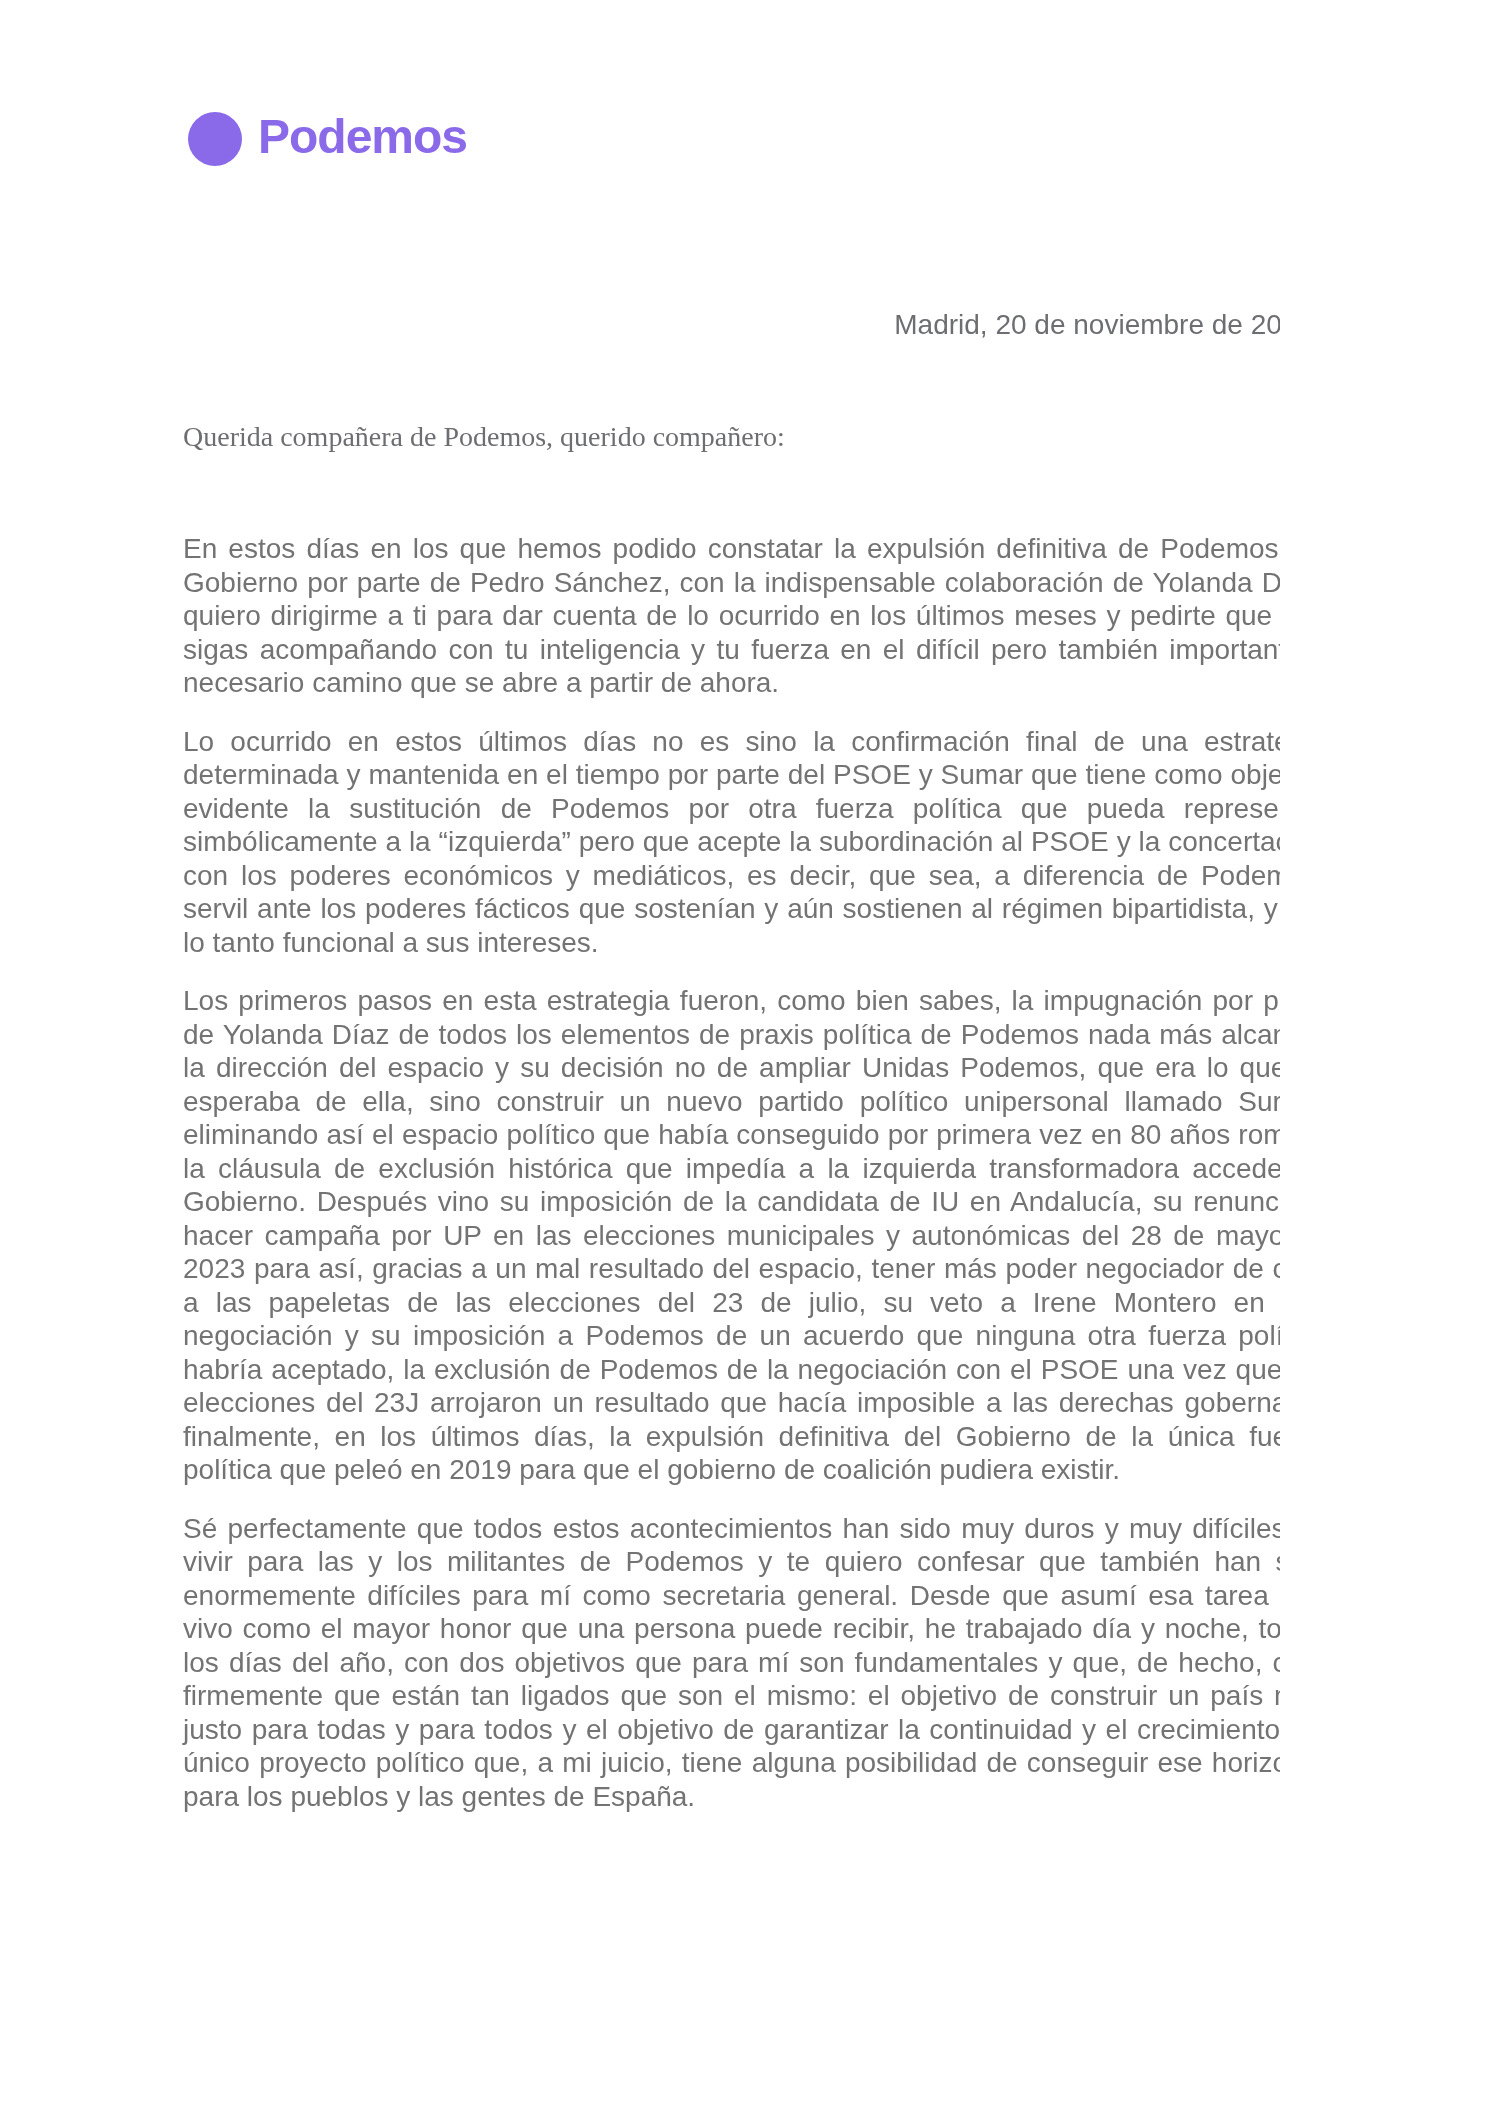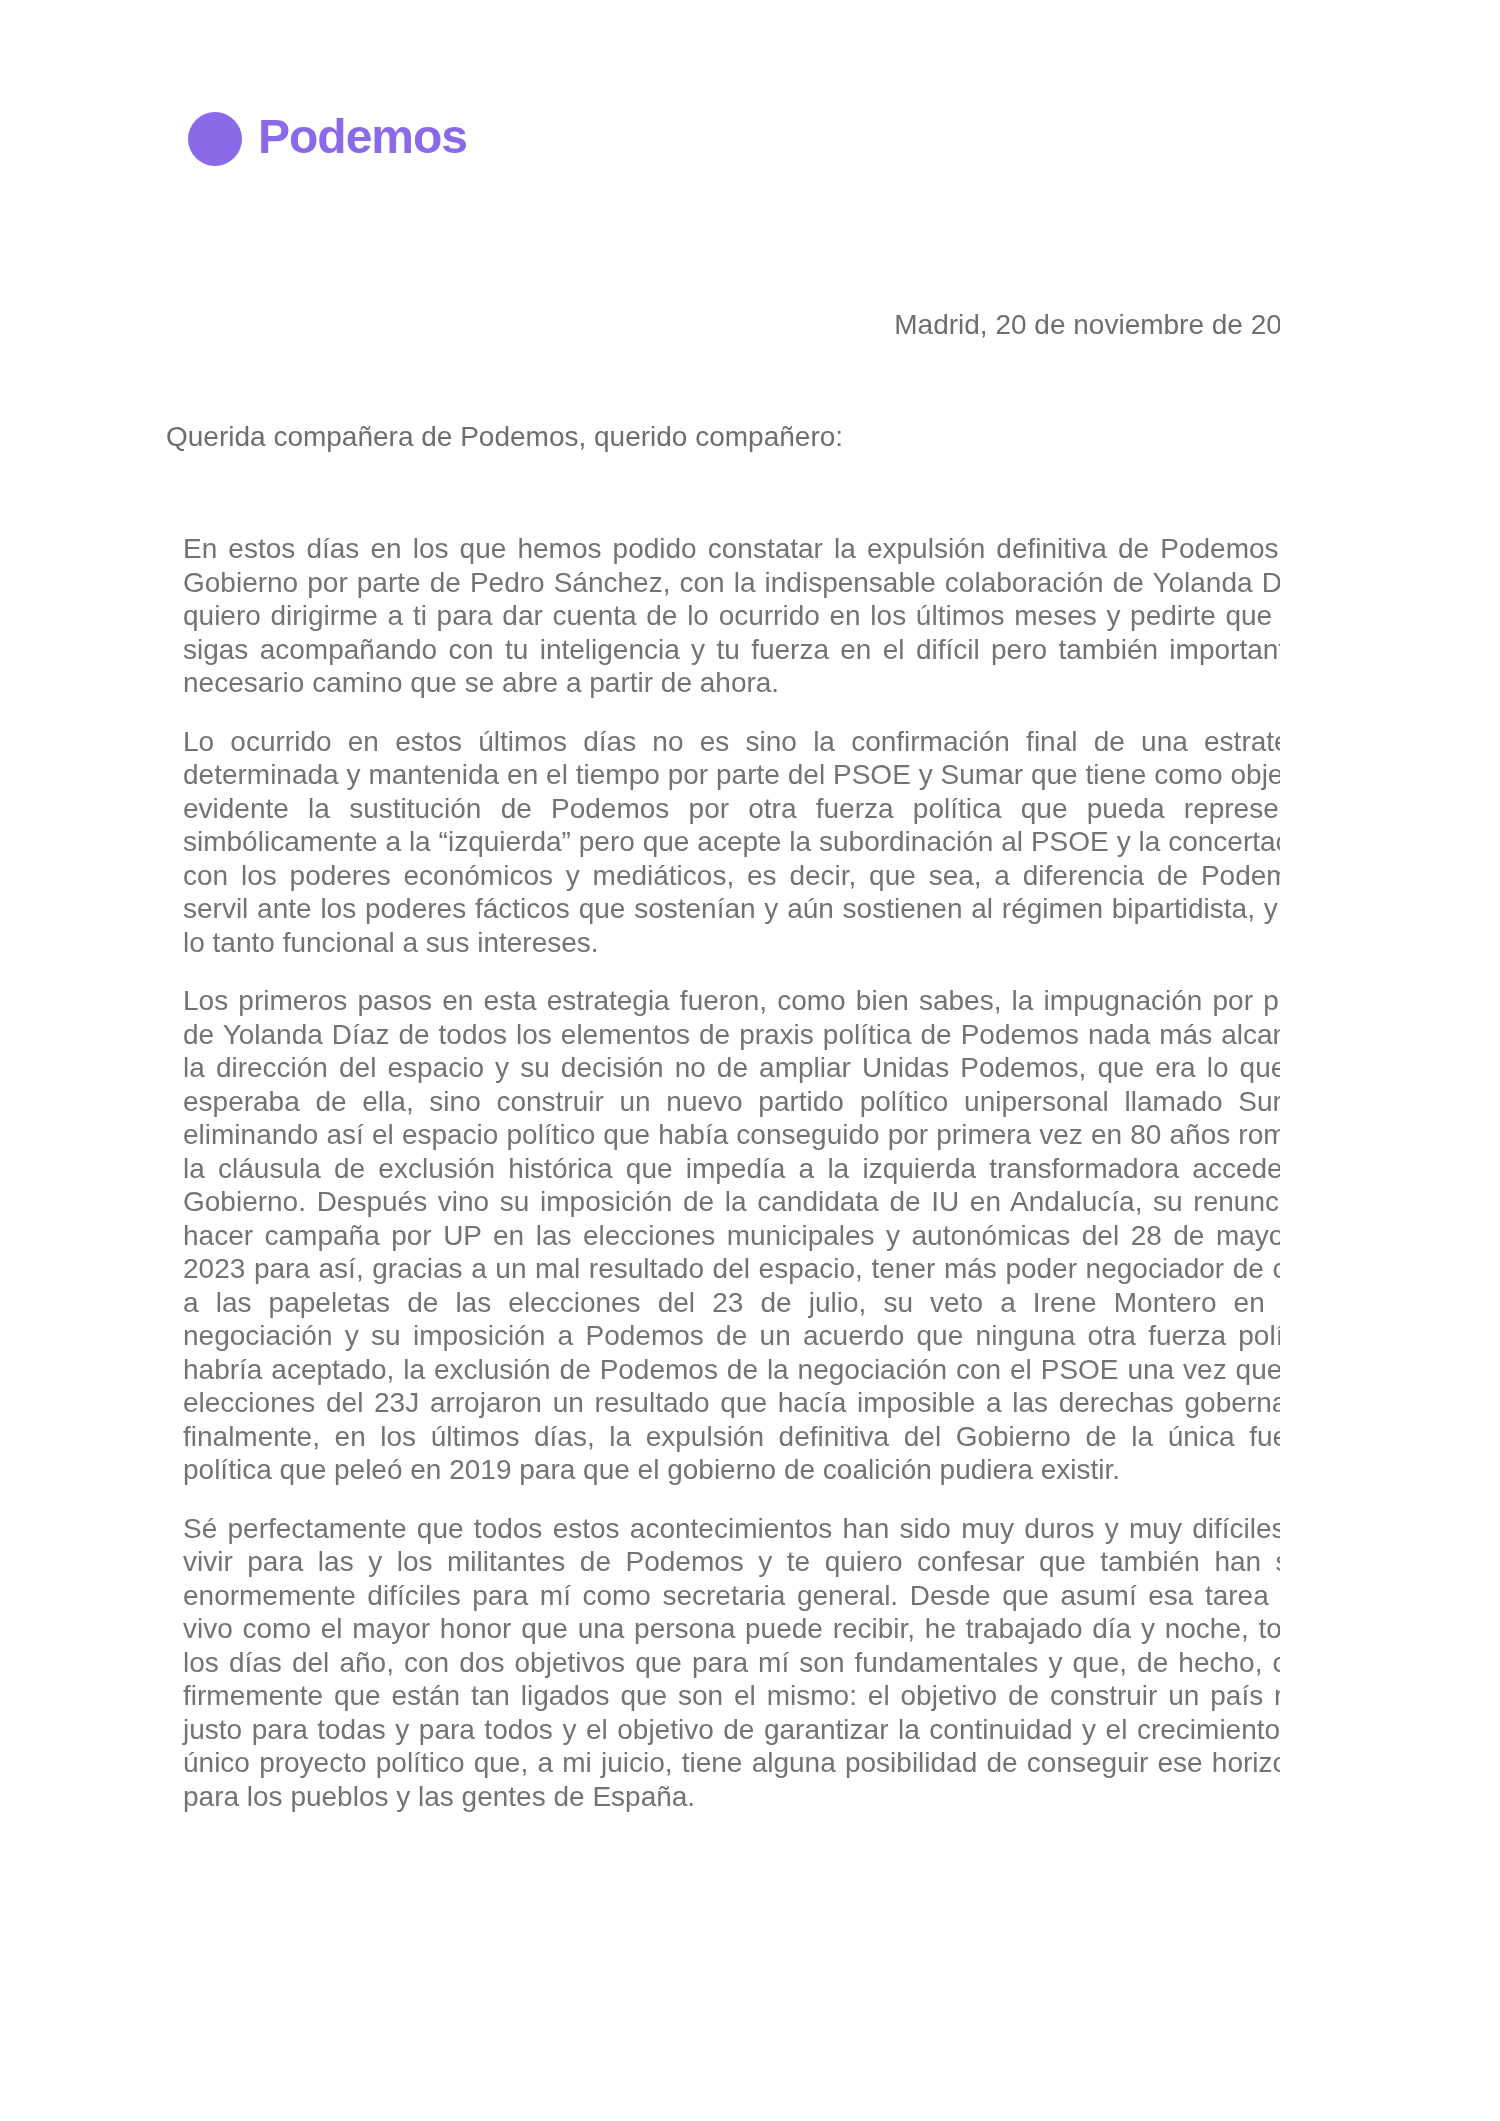--- a/index.html
+++ b/index.html
@@ -47,24 +47,25 @@
     left: 169px;
     width: 1144px;
     text-align: right;
     font-size: 28px;
     line-height: 34px;
     white-space: nowrap;
   }
   .salutation {
     position: absolute;
     top: 420px;
-    left: 166px;
+    left: 183px;
     width: 1144px;
     font-size: 28px;
     line-height: 34px;
+    font-family: Liberation Serif, serif;
   }
   .letter-body {
     position: absolute;
     top: 532px;
     left: 183px;
     width: 1144px;
   }
   .letter-body p {
     margin: 0 0 25px 0;
     font-size: 28px;

